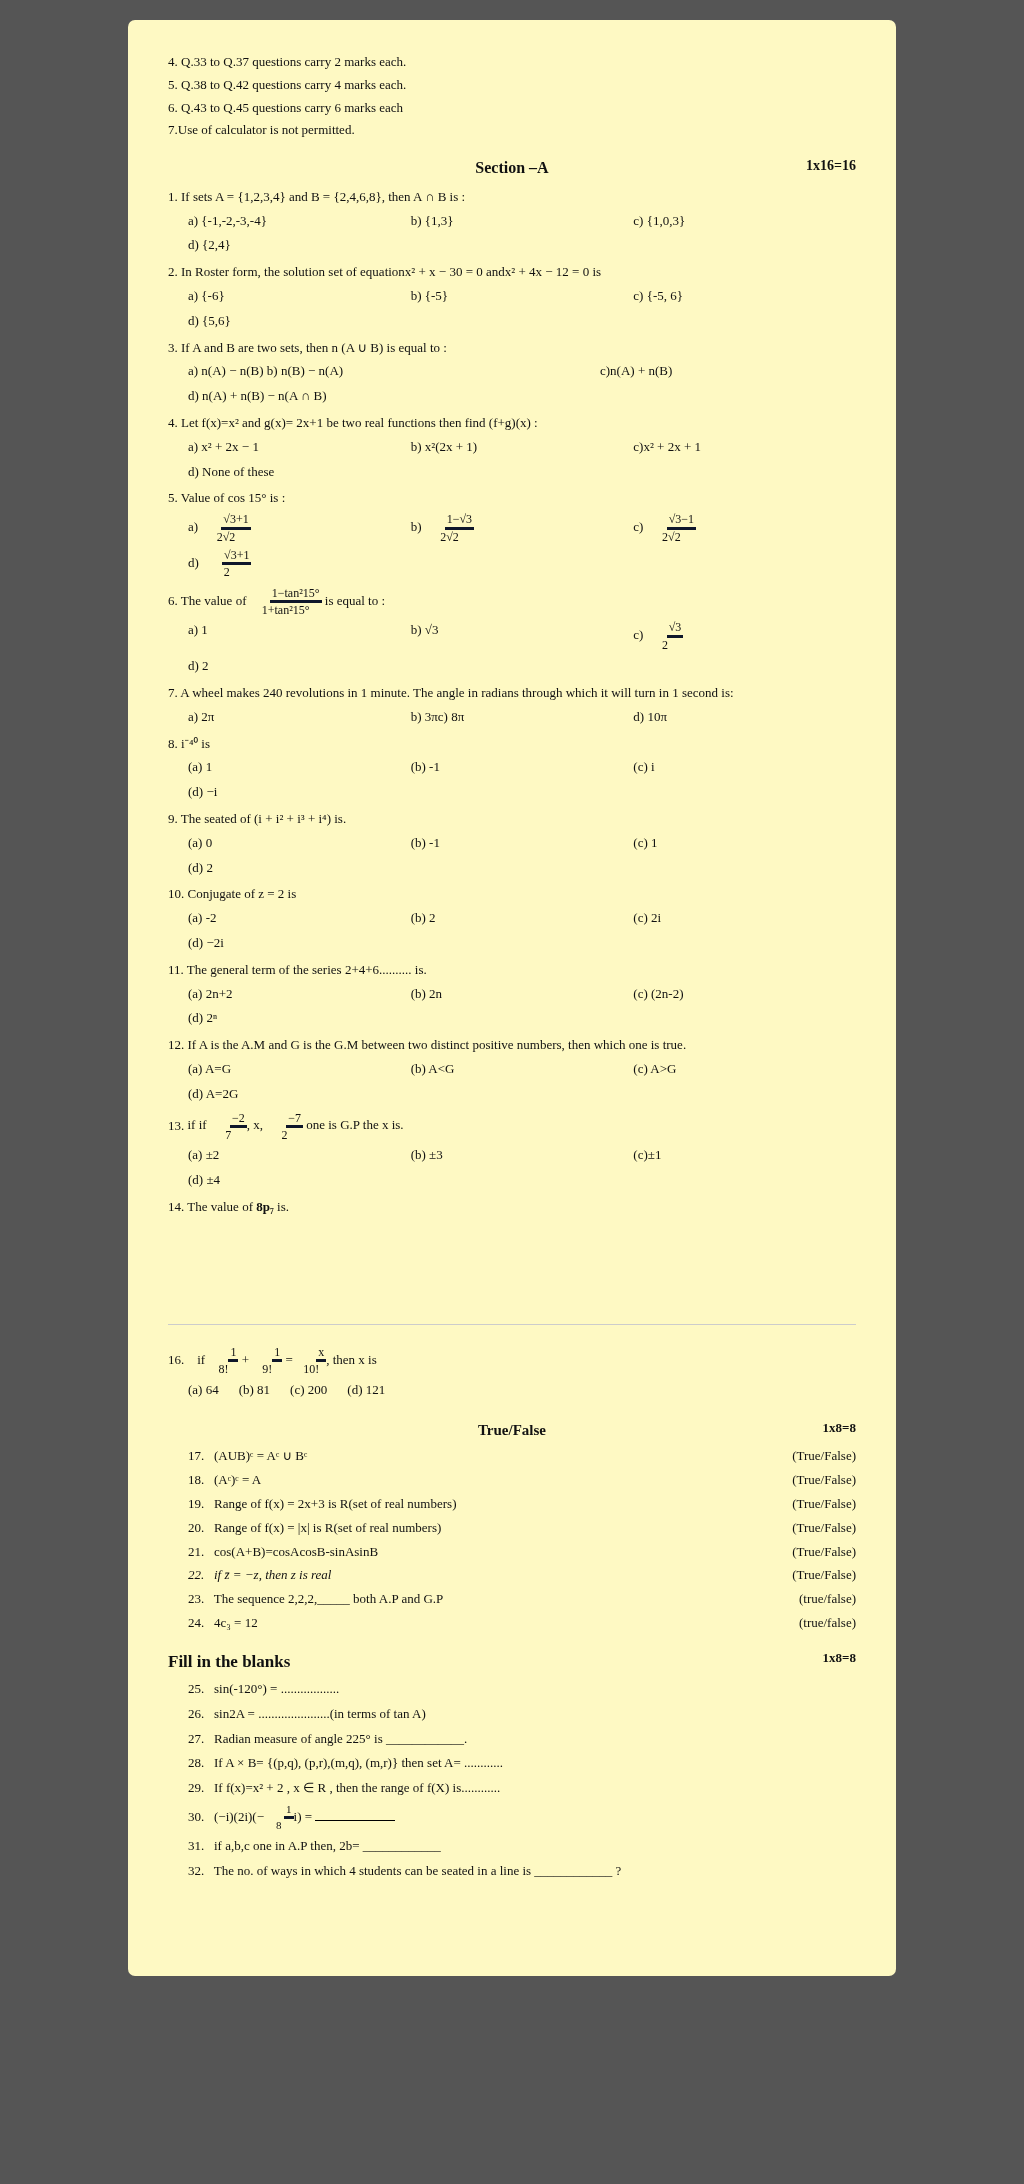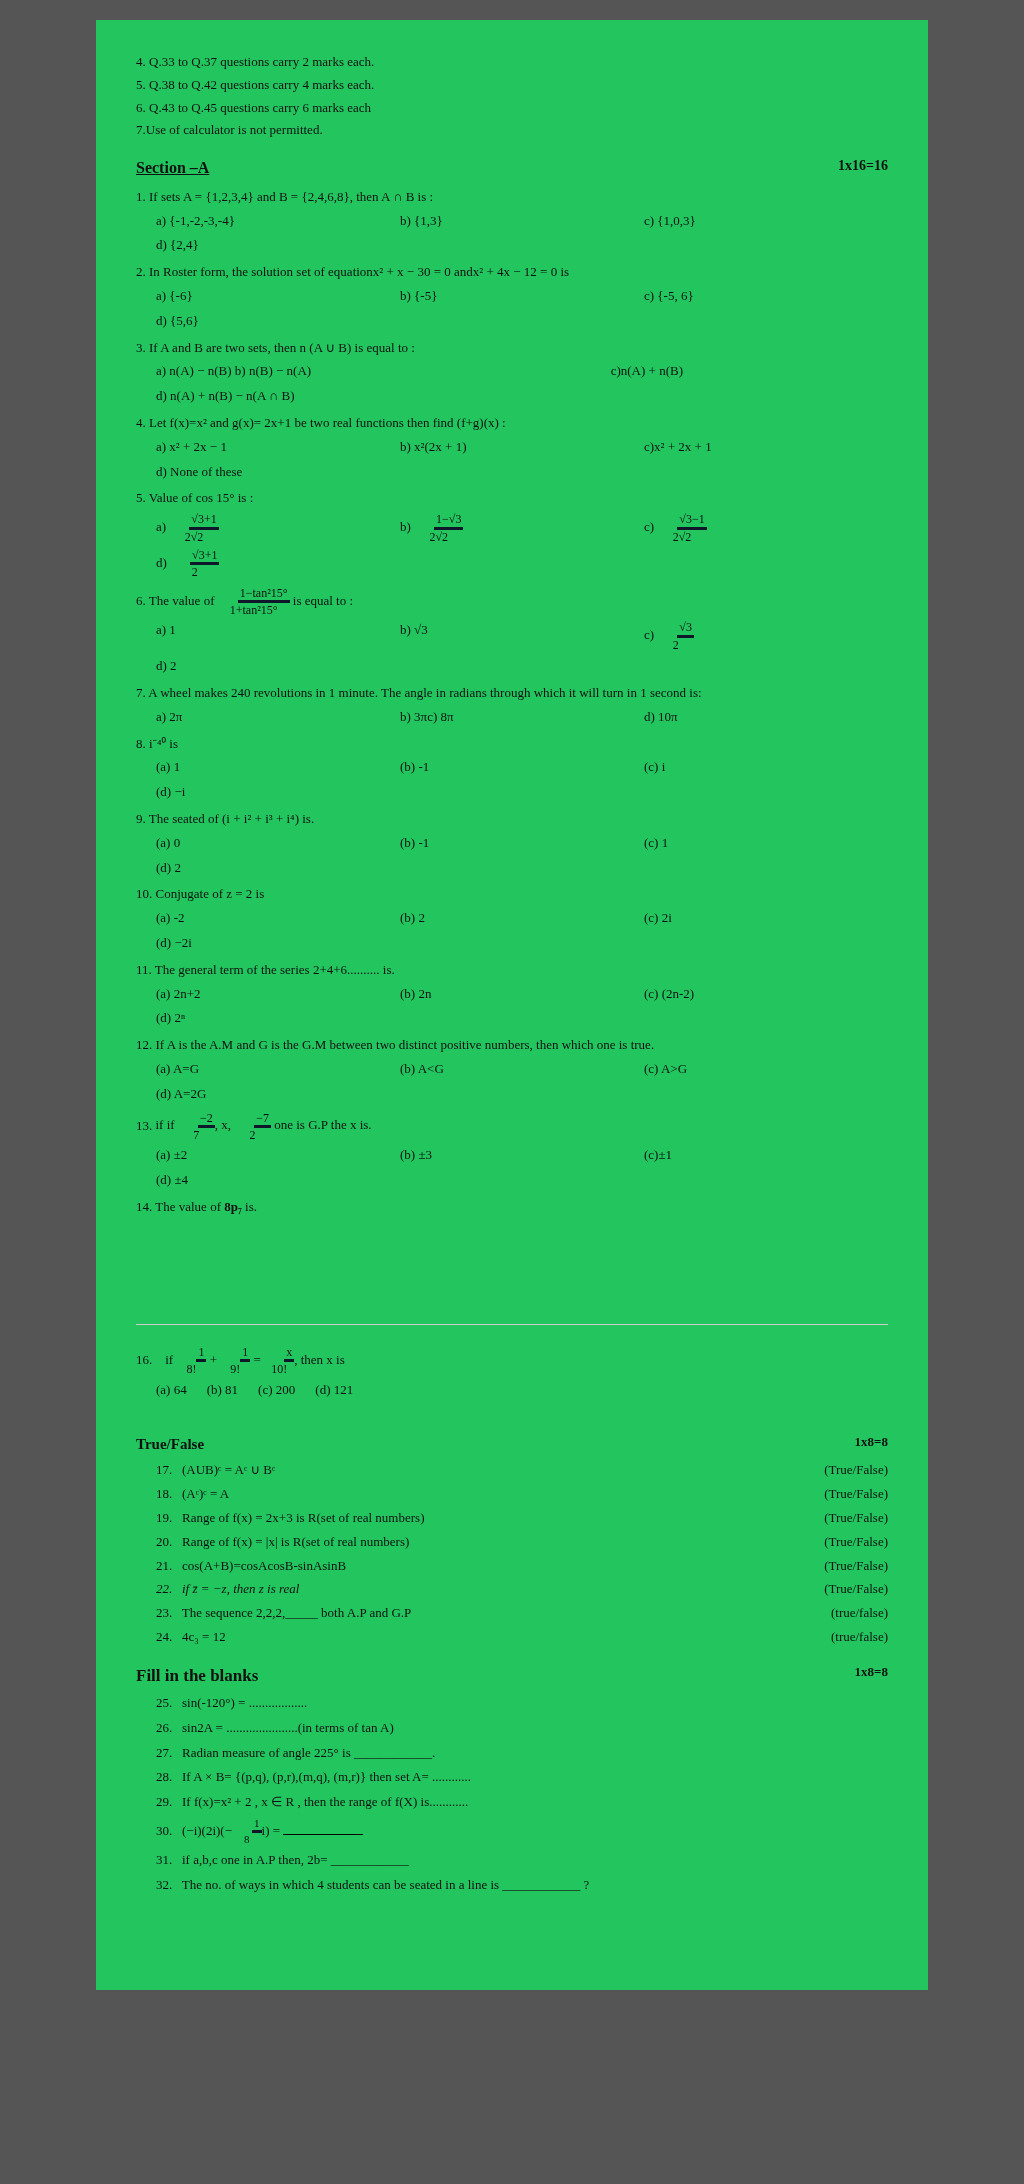--- a/index.html
+++ b/index.html
@@ -4,39 +4,39 @@
   <style>
     * { box-sizing: border-box; margin: 0; padding: 0; }
     body {
       background: #555;
       display: flex;
       justify-content: center;
       padding: 20px 0;
       font-family: 'Times New Roman', Times, serif;
     }
     .page {
-      background: #22c55e;
-      width: 832px;
+      background: #fef9c3;
+      width: 768px;
       padding: 30px 40px;
       font-size: 13px;
       line-height: 1.6;
       color: #111;
+      border-radius: 7px;
     }
     .instructions {
       margin-bottom: 10px;
       font-size: 13px;
     }
     .instructions p {
       margin: 2px 0;
     }
     .section-header {
-      text-align: left;
+      text-align: center;
       font-size: 16px;
       font-weight: bold;
-      text-decoration: underline;
       margin: 14px 0 4px 0;
       position: relative;
     }
     .marks-right {
       position: absolute;
       right: 0;
       top: 0;
       font-size: 14px;
       font-weight: bold;
       text-decoration: none;
@@ -49,24 +49,24 @@
       flex-wrap: wrap;
       gap: 4px 0;
       margin-top: 3px;
       padding-left: 20px;
     }
     .option {
       min-width: 200px;
       flex: 1 1 200px;
     }
     .sub-section-header {
-      text-align: left;
+      text-align: center;
       font-weight: bold;
       font-size: 15px;
-      margin: 32px 0 4px 0;
+      margin: 18px 0 4px 0;
       position: relative;
     }
     .sub-marks-right {
       position: absolute;
       right: 0;
       top: 0;
       font-weight: bold;
       font-size: 13px;
     }
     .true-false-row {

